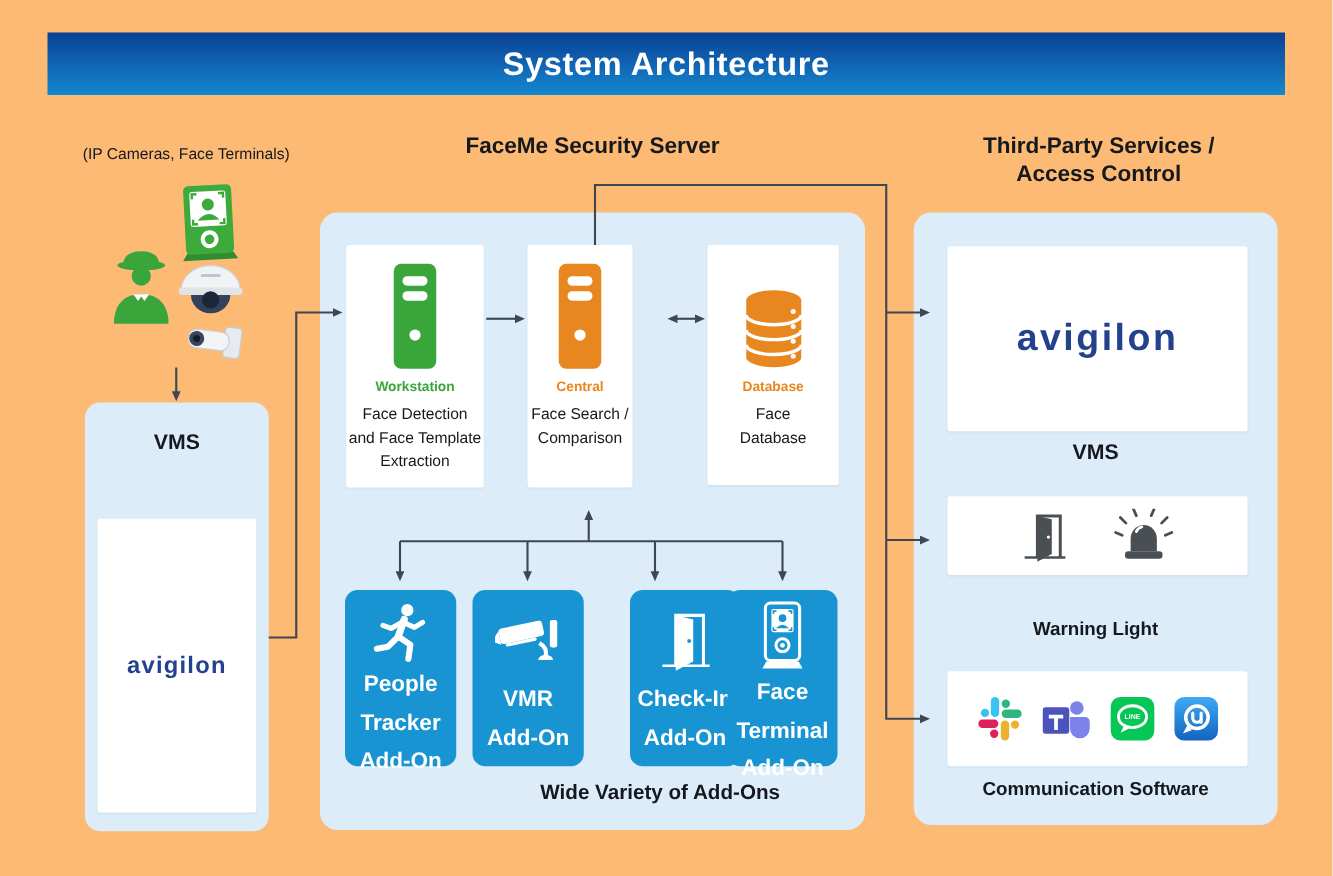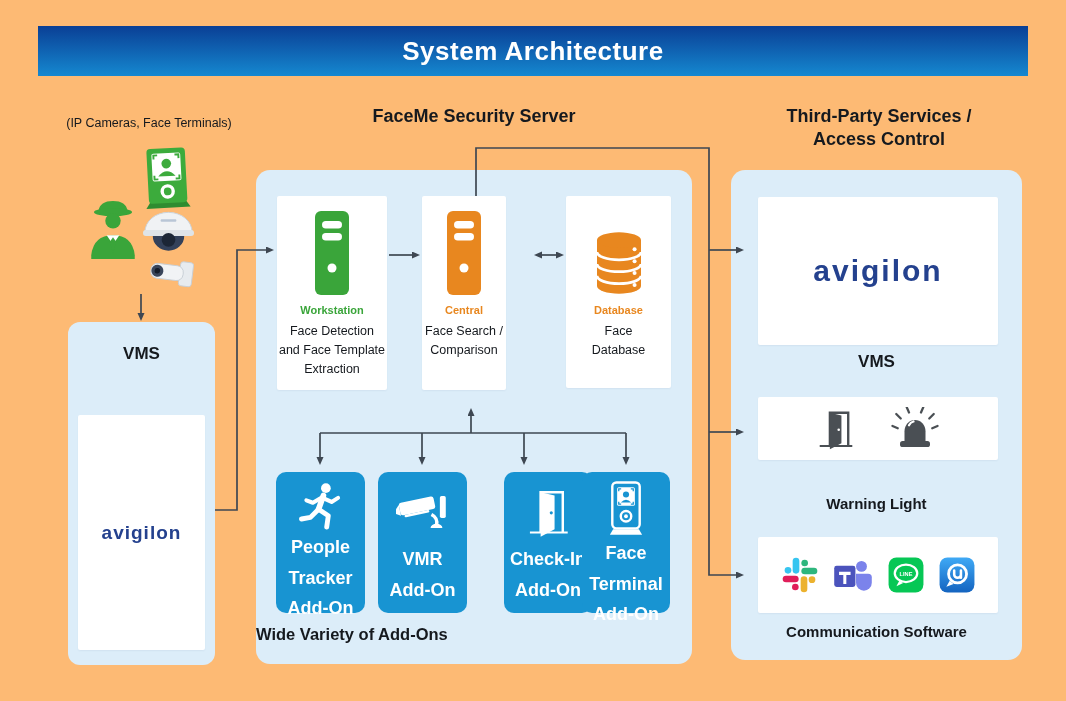--- a/index.html
+++ b/index.html
@@ -49,21 +49,21 @@
   
   .addon{top:472px;height:141px;background:#1894d2;border-radius:10px;
          display:flex;flex-direction:column;align-items:center;}
   .addon-1{left:276px;width:89px;}
   .addon-2{left:378px;width:89px;}
   .addon-3{left:504px;width:88px;}
   .addon-4{left:582px;width:88px;}
   .addon .icon-wrap{height:64px;display:flex;align-items:center;justify-content:center;margin-top:8px;}
   .addon .lbl{color:#ffffff;font-size:18px;font-weight:bold;text-align:center;line-height:1.7;}
 
-  .caption{left:256px;top:625px;width:368px;text-align:left;font-size:16.5px;font-weight:bold;}
+  .caption{left:256px;top:625px;width:368px;text-align:right;font-size:16.5px;font-weight:bold;}
 
   
   .rp-vms{left:758px;top:197px;width:240px;height:148px;display:flex;align-items:center;justify-content:center;}
   .rp-vms-label{left:731px;top:352px;width:291px;text-align:center;font-size:17px;font-weight:bold;}
   .rp-access{left:758px;top:397px;width:240px;height:63px;display:flex;align-items:center;justify-content:center;gap:36px;}
   .rp-line{left:731px;width:291px;text-align:center;font-size:15px;font-weight:bold;line-height:1.45;}
   .rp-access-l1{top:471px;}
   .rp-access-l2{top:493px;}
   .rp-comm{left:758px;top:537px;width:240px;height:76px;display:flex;align-items:center;justify-content:center;gap:15px;}
   .rp-comm-label{top:621px;}

